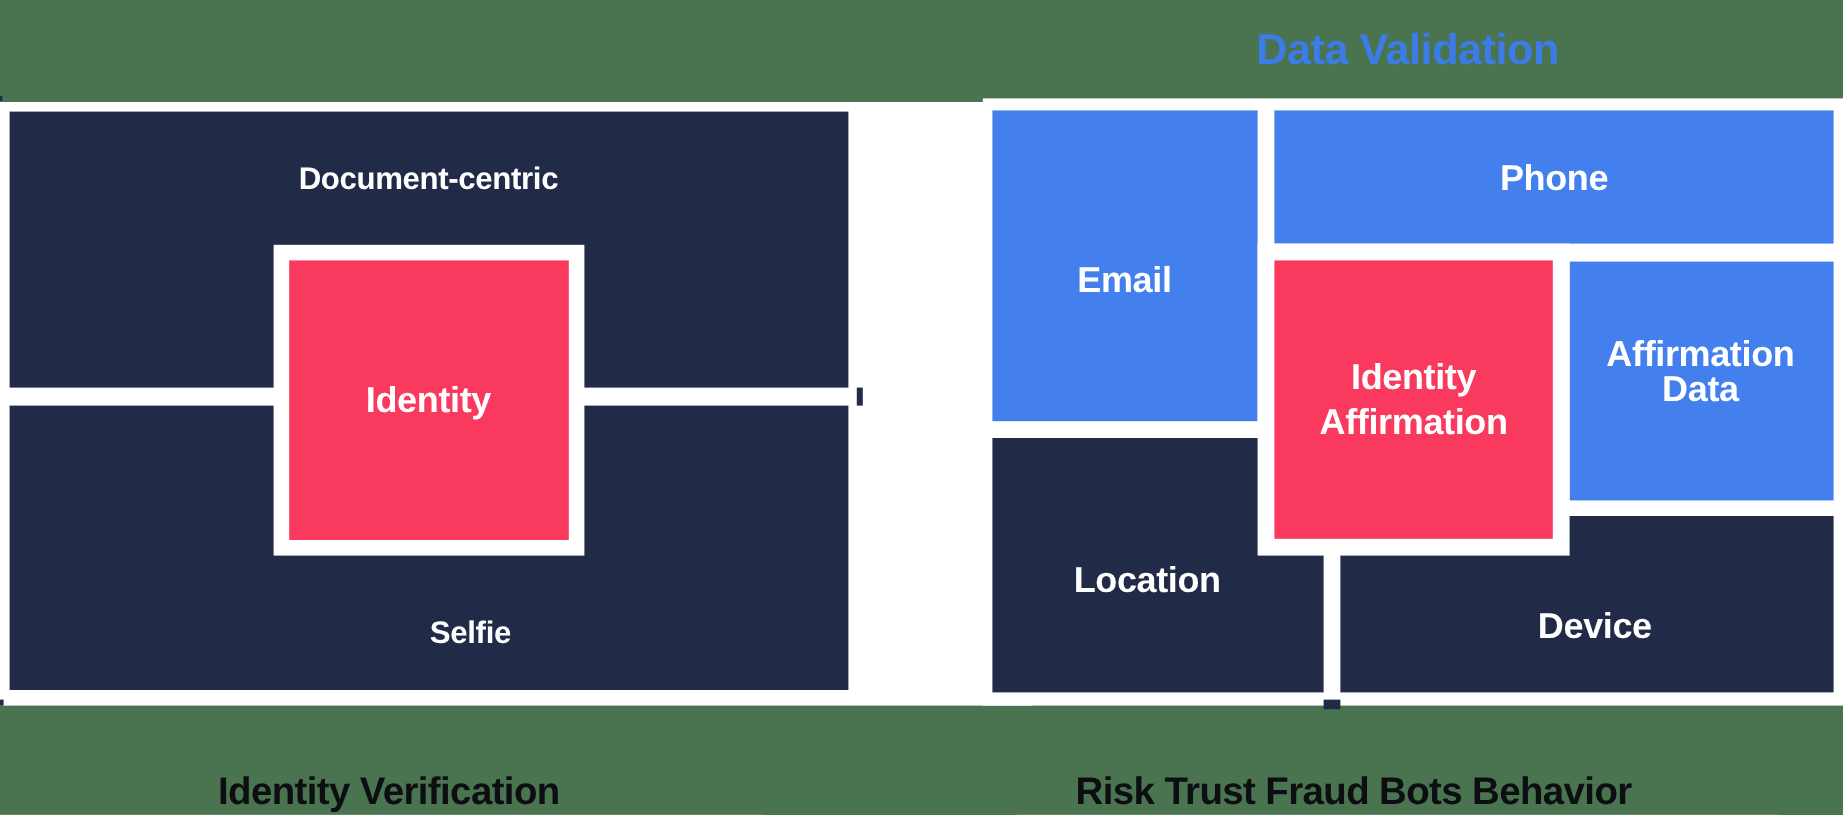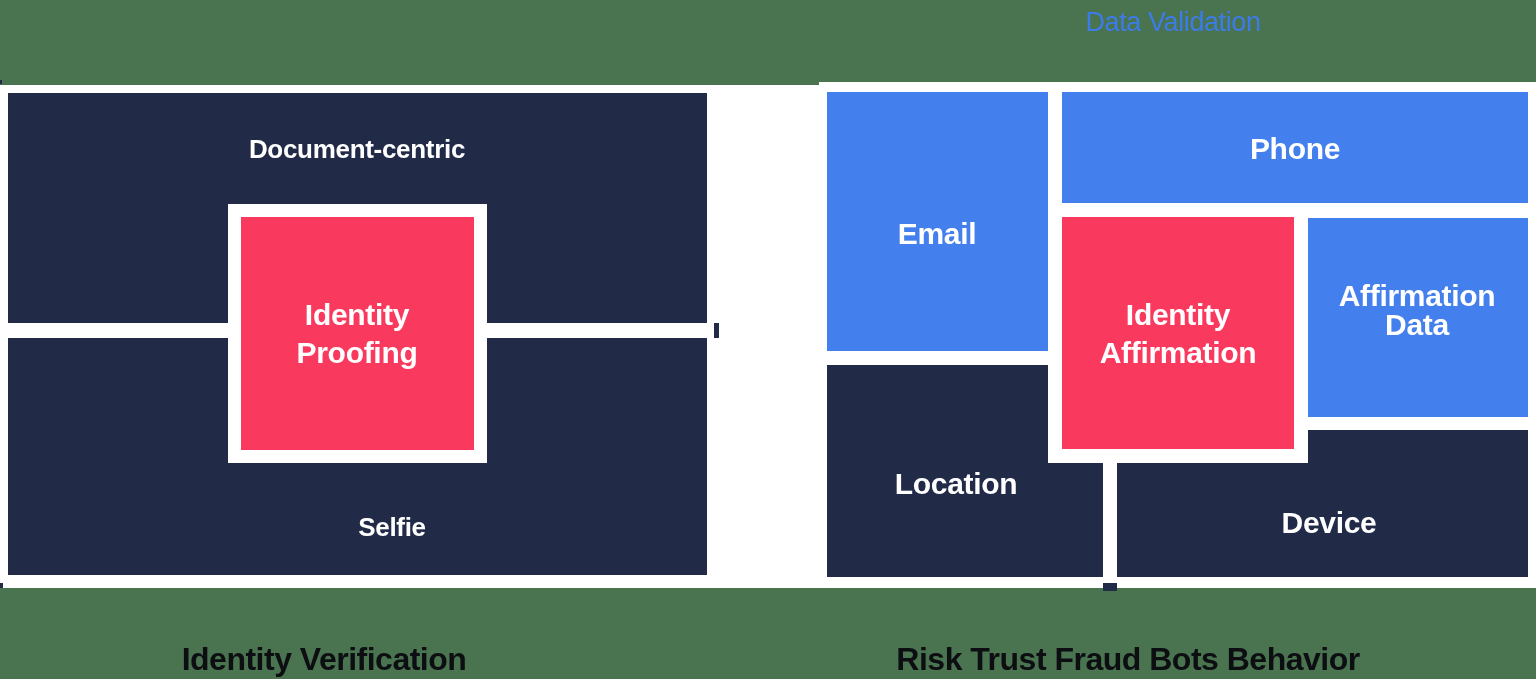--- a/index.html
+++ b/index.html
@@ -63,24 +63,24 @@
   
   .lbl-email{left:118px;top:152px;}
   .lbl-phone{left:476px;top:67px;}
   .lbl-additional{left:598px;top:228px;width:200px;}
   .lbl-location{left:137px;top:402px;}
   .lbl-device{left:510px;top:441px;}
   .lbl-affirm{left:359px;top:252px;}
 
   
   .section-title{
-    position:absolute;left:1173px;top:7px;
+    position:absolute;left:1173px;top:20px;
     transform:translateX(-50%);
     color:var(--title_blue,#3C7CE9);
-    font-size:27px;font-weight:400;letter-spacing:-0.4px;
+    font-size:36px;font-weight:700;letter-spacing:-0.4px;
     white-space:nowrap;z-index:5;
   }
   .caption{
     position:absolute;top:641px;
     transform:translateX(-50%);
     color:var(--caption_ink,#0C0E12);
     font-size:32px;font-weight:700;letter-spacing:-0.5px;
     white-space:nowrap;z-index:5;
   }
   .caption-left{left:324px;}
@@ -105,21 +105,20 @@
     <div class="cell navy lp-row-bottom"></div>
 
     <div class="badge lp-badge">
       <div class="core"></div>
     </div>
 
     <div class="lbl lbl-lg lbl-doc">Document-centric</div>
 
     <div class="lbl lbl-center lbl-proof">
       <span style="display:block">Identity</span>
-      <span style="display:block">Proofing</span>
     </div>
 
     <div class="lbl lbl-lg lbl-selfie">Selfie</div>
   </div>
 
   <div class="panel panel-right">
     <div class="cell blue rp-email"></div>
     <div class="cell blue rp-phone"></div>
     <div class="cell blue rp-additional"></div>
     <div class="cell navy rp-location"></div>

